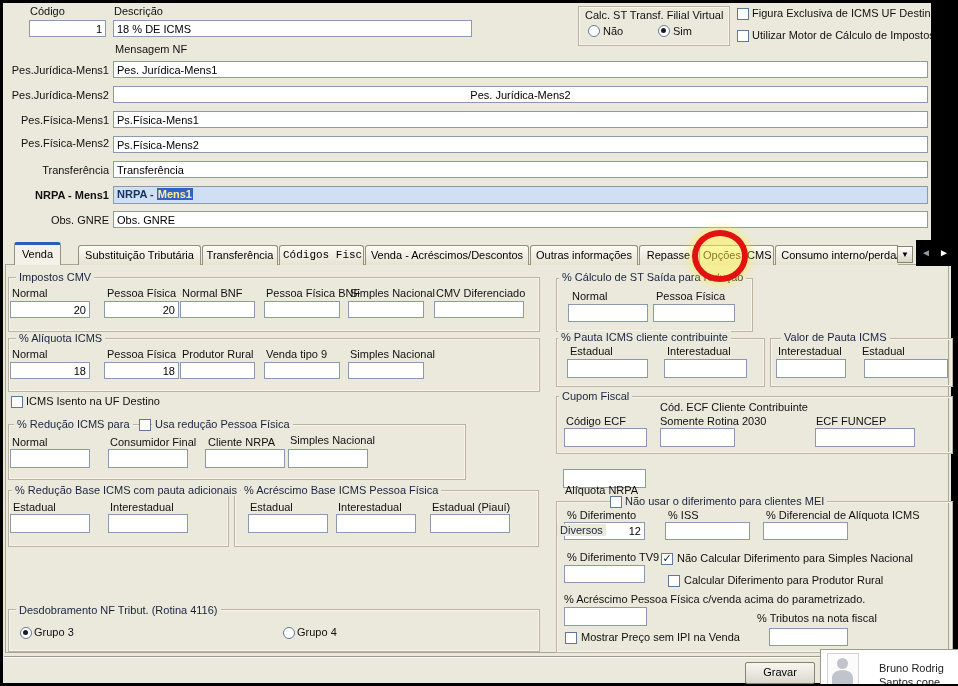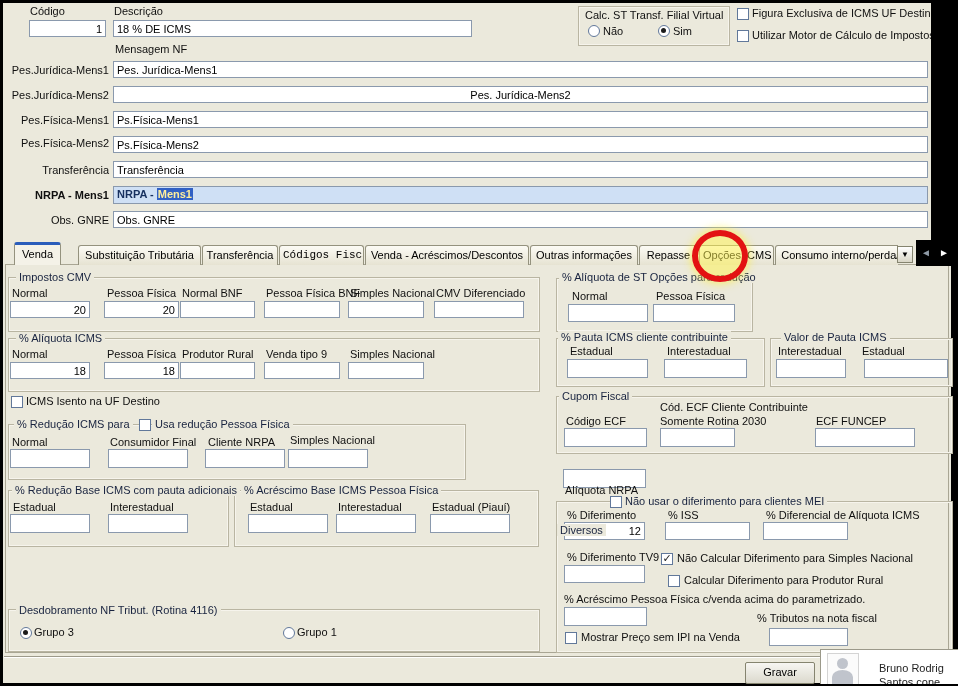--- a/index.html
+++ b/index.html
@@ -162,24 +162,24 @@
 <div class="lb" style="left:338px;top:501px;">Interestadual</div>
 <input class="tb" style="left: 336px; top: 514px; width: 80px; height: 19px;" value="">
 <div class="lb" style="left:432px;top:501px;">Estadual (Piauí)</div>
 <input class="tb" style="left: 430px; top: 514px; width: 80px; height: 19px;" value="">
 
 <div class="gb" style="left:8px;top:609px;width:530px;height:41px;"></div>
 <div class="cap" style="left:16px;top:604px;">Desdobramento NF Tribut. (Rotina 4116)</div>
 <span class="rd on" style="left:20px;top:627px;"></span>
 <div class="lb" style="left:34px;top:626px;">Grupo 3</div>
 <span class="rd" style="left:283px;top:627px;"></span>
-<div class="lb" style="left:297px;top:626px;">Grupo 1</div>
+<div class="lb" style="left:297px;top:626px;">Grupo 4</div>
 
 <div class="gb" style="left:556px;top:278px;width:195px;height:52px;"></div>
-<div class="cap" style="left:559px;top:271px;">% Alíquota de ST Opções para redução</div>
+<div class="cap" style="left:559px;top:271px;">% Cálculo de ST Saída para redução</div>
 <div class="lb" style="left:572px;top:290px;">Normal</div>
 <input class="tb" style="left: 568px; top: 304px; width: 80px; height: 18px;" value="">
 <div class="lb" style="left:656px;top:290px;">Pessoa Física</div>
 <input class="tb" style="left: 653px; top: 304px; width: 82px; height: 18px;" value="">
 
 <div class="gb" style="left:556px;top:338px;width:207px;height:47px;"></div>
 <div class="cap" style="left:558px;top:331px;">% Pauta ICMS cliente contribuinte</div>
 <div class="lb" style="left:570px;top:345px;">Estadual</div>
 <input class="tb" style="left: 567px; top: 359px; width: 81px; height: 19px;" value="">
 <div class="lb" style="left:667px;top:345px;">Interestadual</div>

